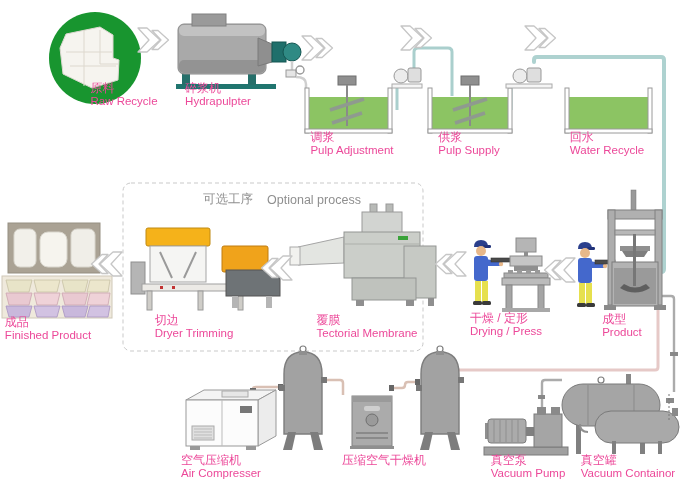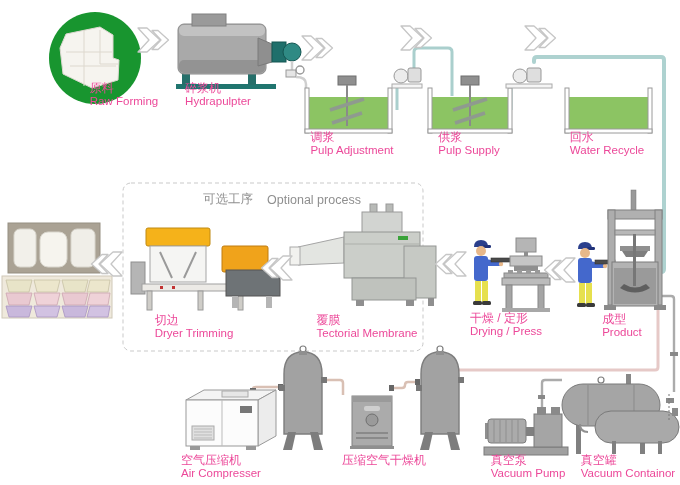--- a/index.html
+++ b/index.html
@@ -298,21 +298,21 @@
   <use href="#arr" transform="translate(400,25)"></use>
   <use href="#arr" transform="translate(524,25)"></use>
   <use href="#arr" transform="translate(123,251) scale(-1,1)"></use>
   <use href="#arr" transform="translate(293,255) scale(-1,1)"></use>
   <use href="#arr" transform="translate(467,251) scale(-1,1)"></use>
   <use href="#arr" transform="translate(576,257) scale(-1,1)"></use>
 </svg>
 
   <div class="lbl" style="left:124px;top:82px">
     <div class="zh">原料</div>
-    <div class="en">Raw Forming</div>
+    <div class="en">Raw Recycle</div>
   </div>
   <div class="lbl" style="left:218px;top:82px">
     <div class="zh">碎浆机</div>
     <div class="en">Hydrapulpter</div>
   </div>
   <div class="lbl" style="left:469px;top:131px">
     <div class="zh">供浆</div>
     <div class="en">Pulp Supply</div>
   </div>
   <div class="lbl" style="left:352px;top:131px">
@@ -338,20 +338,24 @@
     <div class="en">Tectorial Membrane</div>
   </div>
   <div class="lbl" style="left:506px;top:312px">
     <div class="zh">干燥 / 定形</div>
     <div class="en">Drying / Press</div>
   </div>
   <div class="lbl" style="left:622px;top:313px">
     <div class="zh">成型</div>
     <div class="en">Product</div>
   </div>
+  <div class="lbl" style="left:48px;top:316px">
+    <div class="zh">成品</div>
+    <div class="en">Finished Product</div>
+  </div>
 
   <div class="lbl" style="left:221px;top:454px">
     <div class="zh">空气压缩机</div>
     <div class="en">Air Compresser</div>
   </div>
   <div class="lbl" style="left:384px;top:454px">
     <div class="zh">压缩空气干燥机</div>
   </div>
   <div class="lbl" style="left:528px;top:454px">
     <div class="zh">真空泵</div>

